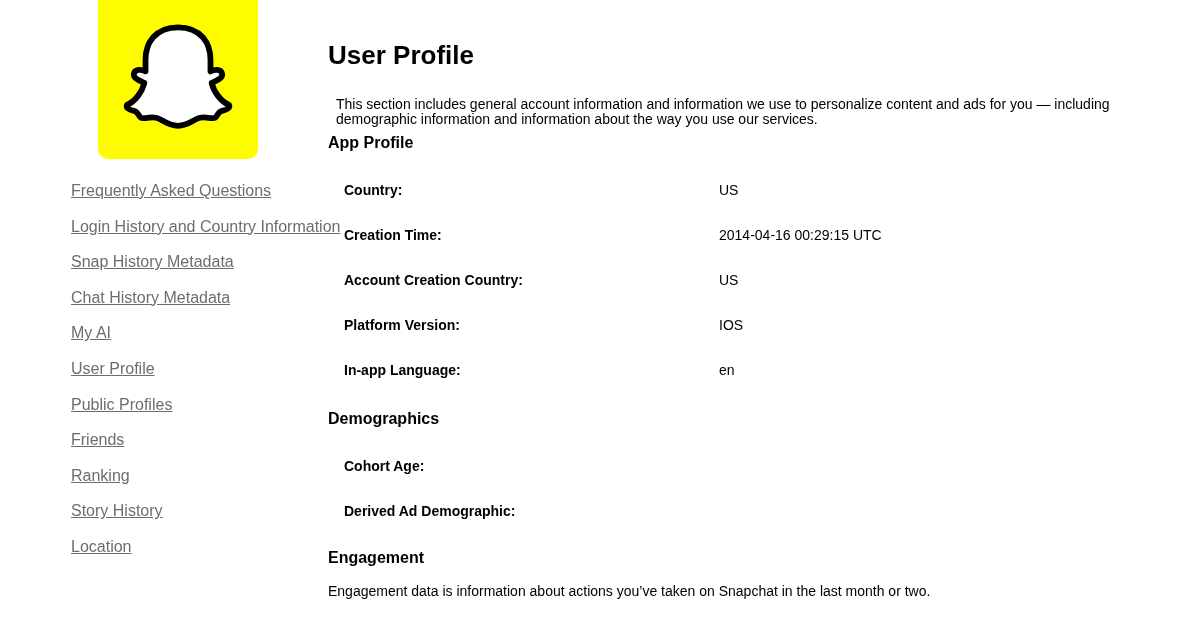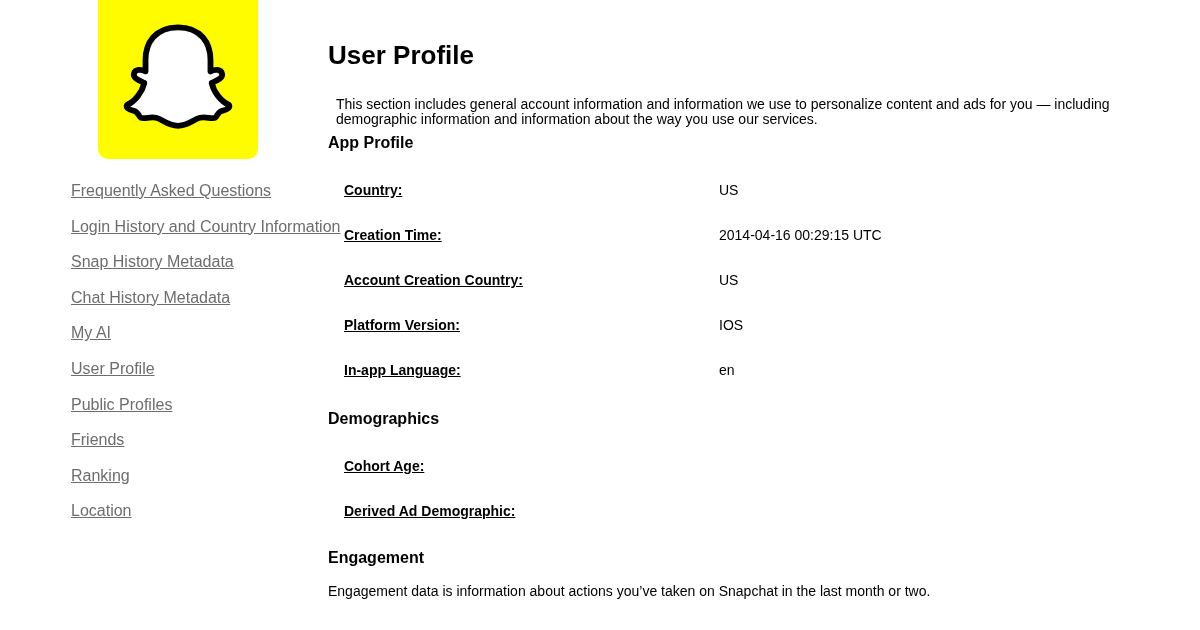--- a/index.html
+++ b/index.html
@@ -22,21 +22,21 @@
   .nav { position: absolute; left: 71px; top: 182px; list-style: none; margin: 0; padding: 0; }
   .nav li {
     height: 35.6px; line-height: 17px;
     font-size: 16px; color: #6d6d6d; cursor: pointer; white-space: nowrap; text-decoration: underline;
   }
   .main { position: absolute; left: 328px; top: 0; width: 840px; }
   h1 { position: absolute; top: 40px; left: 0; margin: 0; font-size: 26px; font-weight: bold; white-space: nowrap; }
   .intro { position: absolute; top: 89px; left: 0; width: 830px; font-size: 14px; line-height: 15px; margin: 8px; }
   h2 { position: absolute; left: 0; margin: 0; font-size: 16px; font-weight: bold; white-space: nowrap; }
   .row { position: absolute; left: 16px; width: 700px; font-size: 14px; height: 18px; }
-  .row .k { position: absolute; left: 0; font-weight: bold; white-space: nowrap; text-decoration: underline; }
+  .row .k { position: absolute; left: 0; font-weight: bold; white-space: nowrap; }
   .row .v { position: absolute; left: 375px; white-space: nowrap; }
   .eng { position: absolute; top: 583px; left: 0; margin: 0; font-size: 14px; white-space: nowrap; }
 </style>
 </head>
 <body>
 
 <div class="sidebar">
   <div class="logo">
     <svg viewBox="0 0 100 100">
       <path d="M50 8 C30 8 22 22 22 36 L22 46 C18 44 13 44 12 48 C11 52 17 54 21 56 C19 64 13 72 6 75 C5 77 7 79 12 80 C16 81 16 85 18 86 C21 87 26 85 31 86 C36 87 41 93 50 93 C59 93 64 87 69 86 C74 85 79 87 82 86 C84 85 84 81 88 80 C93 79 95 77 94 75 C87 72 81 64 79 56 C83 54 89 52 88 48 C87 44 82 44 78 46 L78 36 C78 22 70 8 50 8 Z" fill="#ffffff" stroke="#000000" stroke-width="5" stroke-linejoin="round"></path>
@@ -45,20 +45,21 @@
   <ul class="nav">
     <li>Frequently Asked Questions</li>
     <li>Login History and Country Information</li>
     <li>Snap History Metadata</li>
     <li>Chat History Metadata</li>
     <li>My AI</li>
     <li>User Profile</li>
     <li>Public Profiles</li>
     <li>Friends</li>
     <li>Ranking</li>
+    <li>Story History</li>
     <li>Location</li>
   </ul>
 </div>
 
 <div class="main">
   <h1>User Profile</h1>
   <p class="intro">This section includes general account information and information we use to personalize content and ads for you — including demographic information and information about the way you use our services.</p>
 
   <h2 style="top:134px">App Profile</h2>
   <div class="row" style="top:182px">

